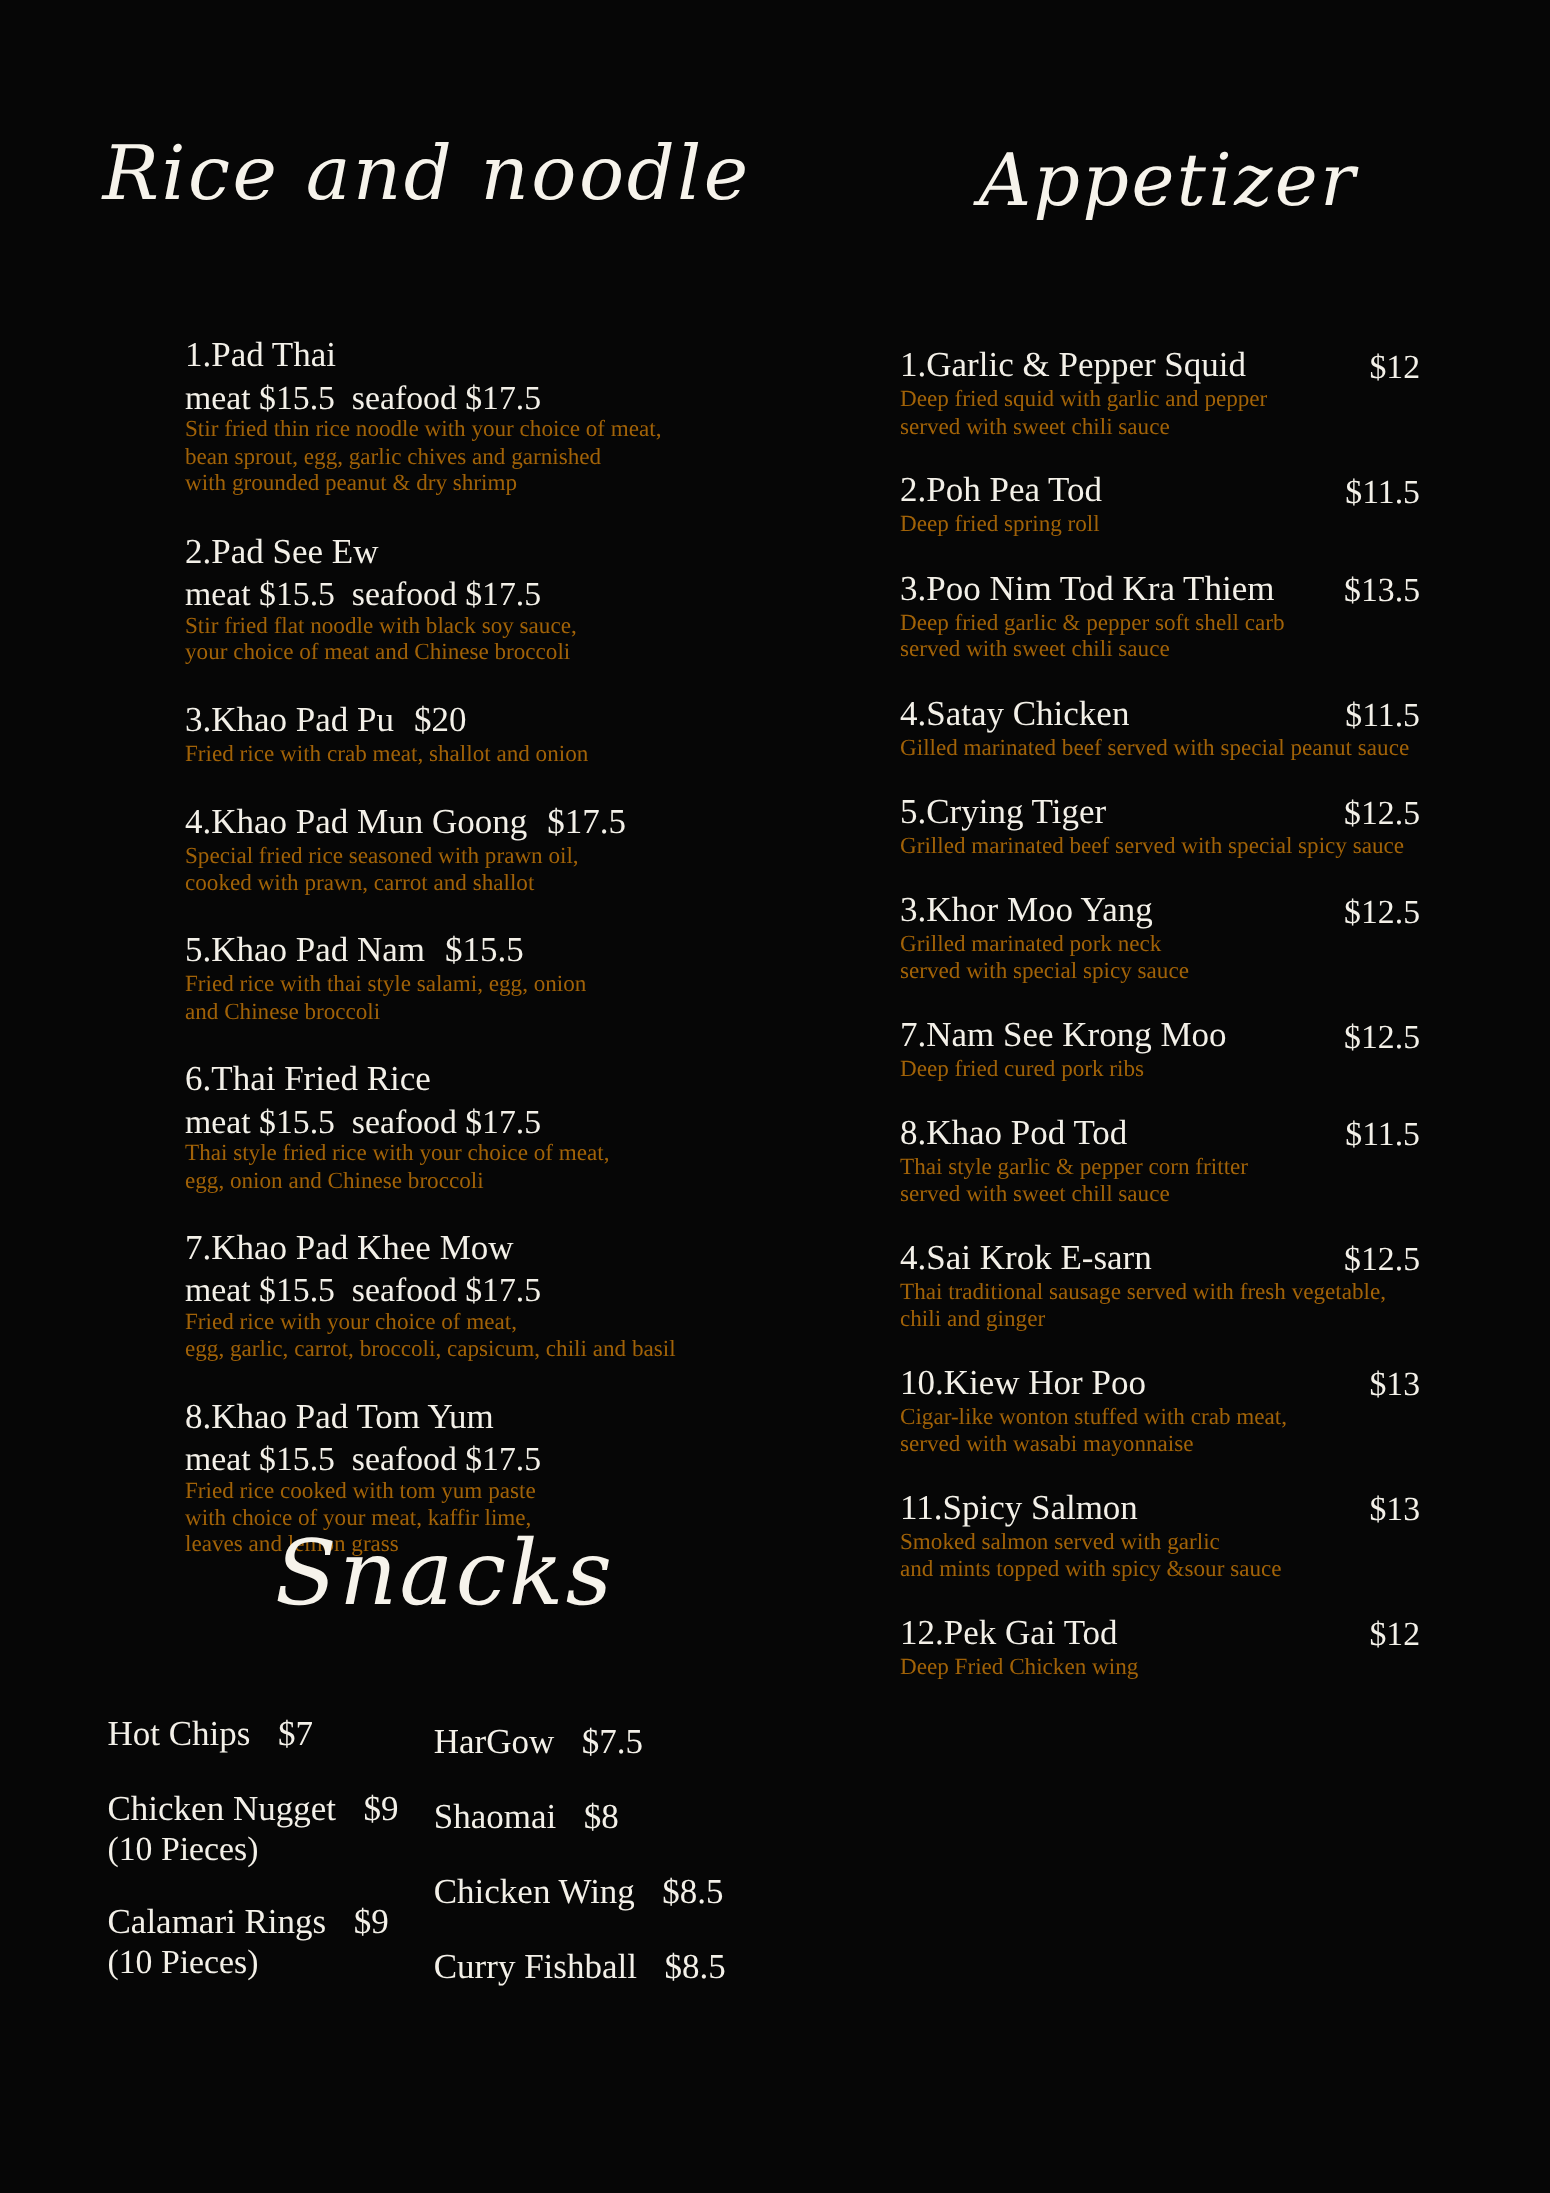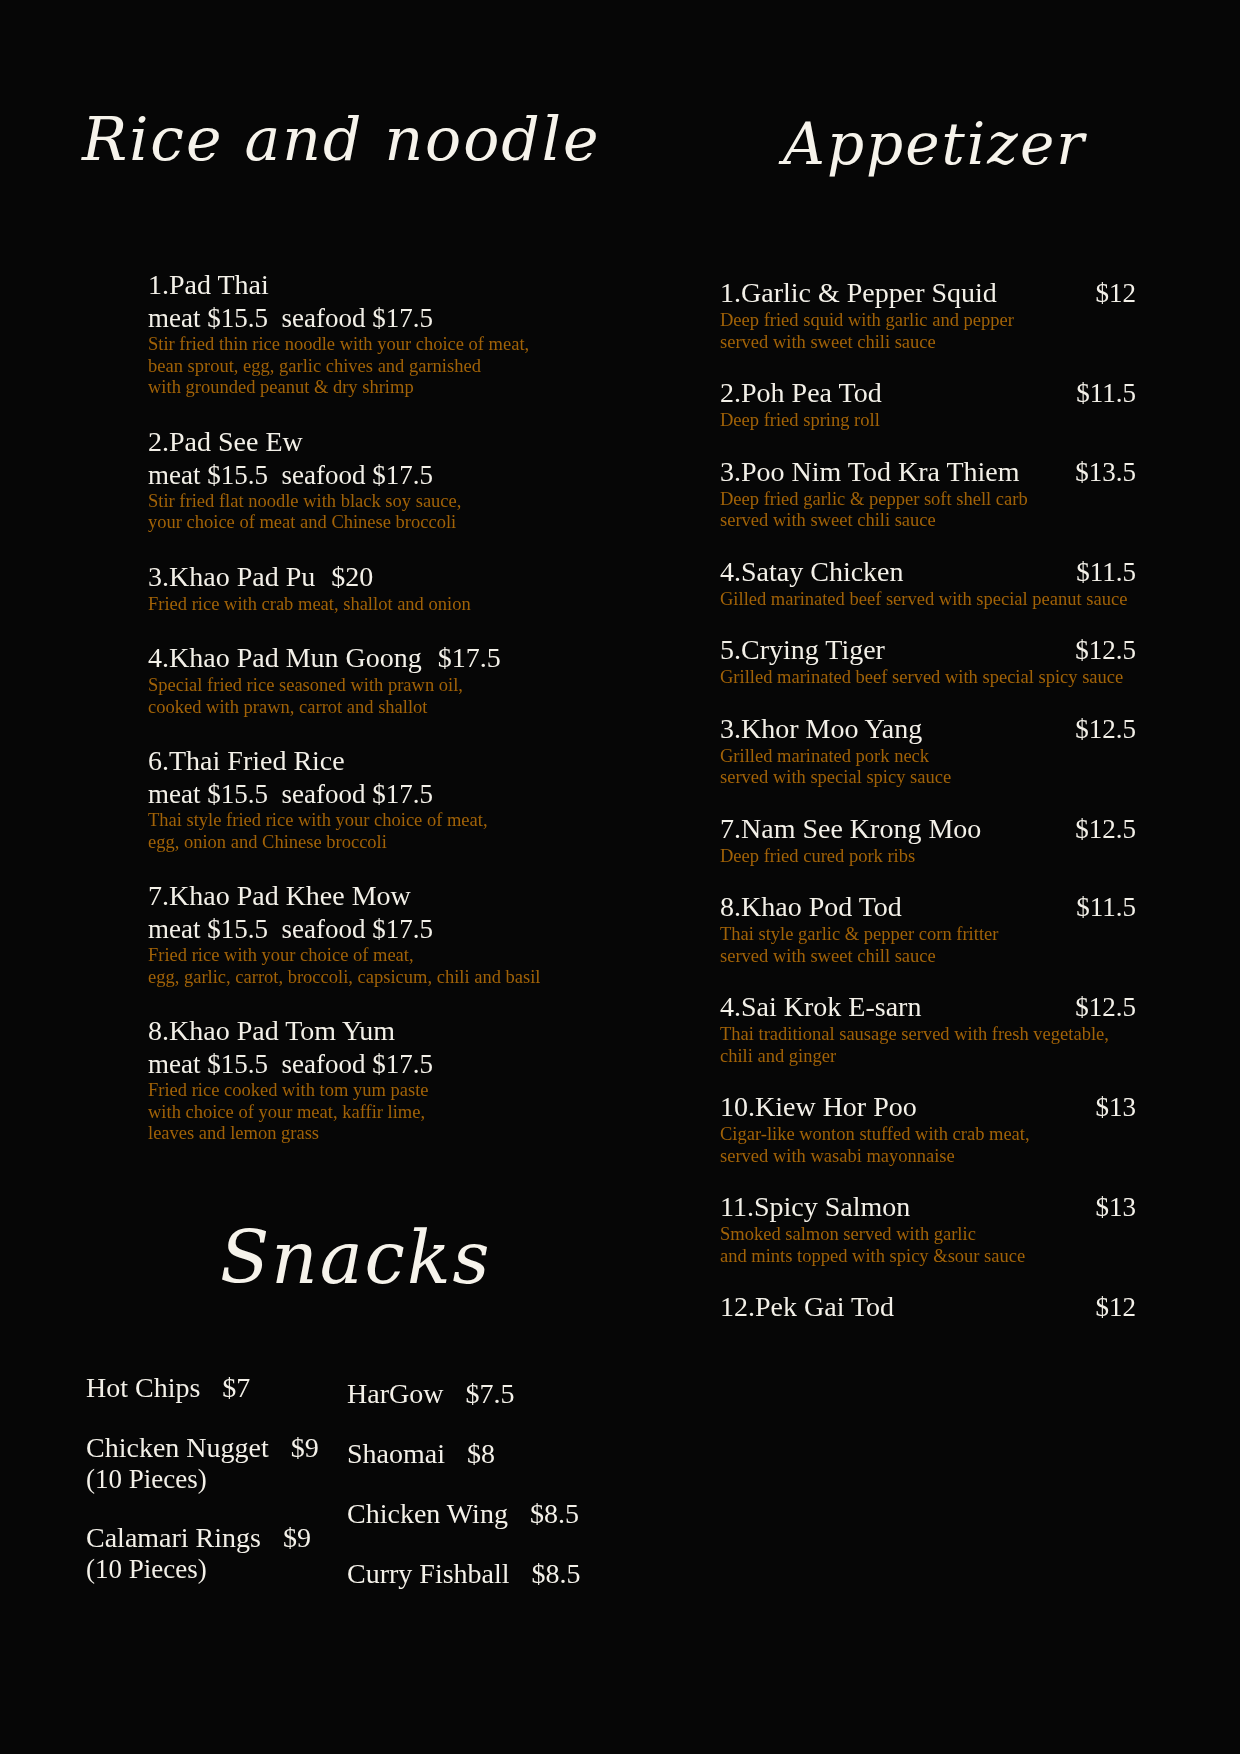--- a/index.html
+++ b/index.html
@@ -67,20 +67,25 @@
       <div class="item">
         <div class="item-title"><span class="nm">3.Khao Pad Pu</span><span class="pr-inline">$20</span></div>
         <div class="desc">Fried rice with crab meat, shallot and onion</div>
       </div>
       <div class="item">
         <div class="item-title"><span class="nm">4.Khao Pad Mun Goong</span><span class="pr-inline">$17.5</span></div>
         <div class="desc">Special fried rice seasoned with prawn oil,
 cooked with prawn, carrot and shallot</div>
       </div>
       <div class="item">
+        <div class="item-title"><span class="nm">5.Khao Pad Nam</span><span class="pr-inline">$15.5</span></div>
+        <div class="desc">Fried rice with thai style salami, egg, onion
+and Chinese broccoli</div>
+      </div>
+      <div class="item">
         <div class="item-title"><span class="nm">6.Thai Fried Rice</span></div>
         <div class="opt-price">meat $15.5  seafood $17.5</div>
         <div class="desc">Thai style fried rice with your choice of meat,
 egg, onion and Chinese broccoli</div>
       </div>
       <div class="item">
         <div class="item-title"><span class="nm">7.Khao Pad Khee Mow</span></div>
         <div class="opt-price">meat $15.5  seafood $17.5</div>
         <div class="desc">Fried rice with your choice of meat,
 egg, garlic, carrot, broccoli, capsicum, chili and basil</div>
@@ -177,20 +182,21 @@
           <span class="pr-right">$13</span>
         </div>
         <div class="desc">Smoked salmon served with garlic
 and mints topped with spicy &amp;sour sauce</div>
       </div>
       <div class="item">
         <div class="item-title spread">
           <span class="nm">12.Pek Gai Tod</span>
           <span class="pr-right">$12</span>
         </div>
+        <div class="desc">Deep Fried Chicken wing</div>
       </div>
     </div>
 
   <h1 class="script-header header-snacks">Snacks</h1>
 
   <div class="snack-col snack-col1" id="snack-col1">
       <div class="item">
         <div class="item-title"><span class="nm">Hot Chips</span><span class="pr-inline">$7</span></div>
       </div>
       <div class="item">

